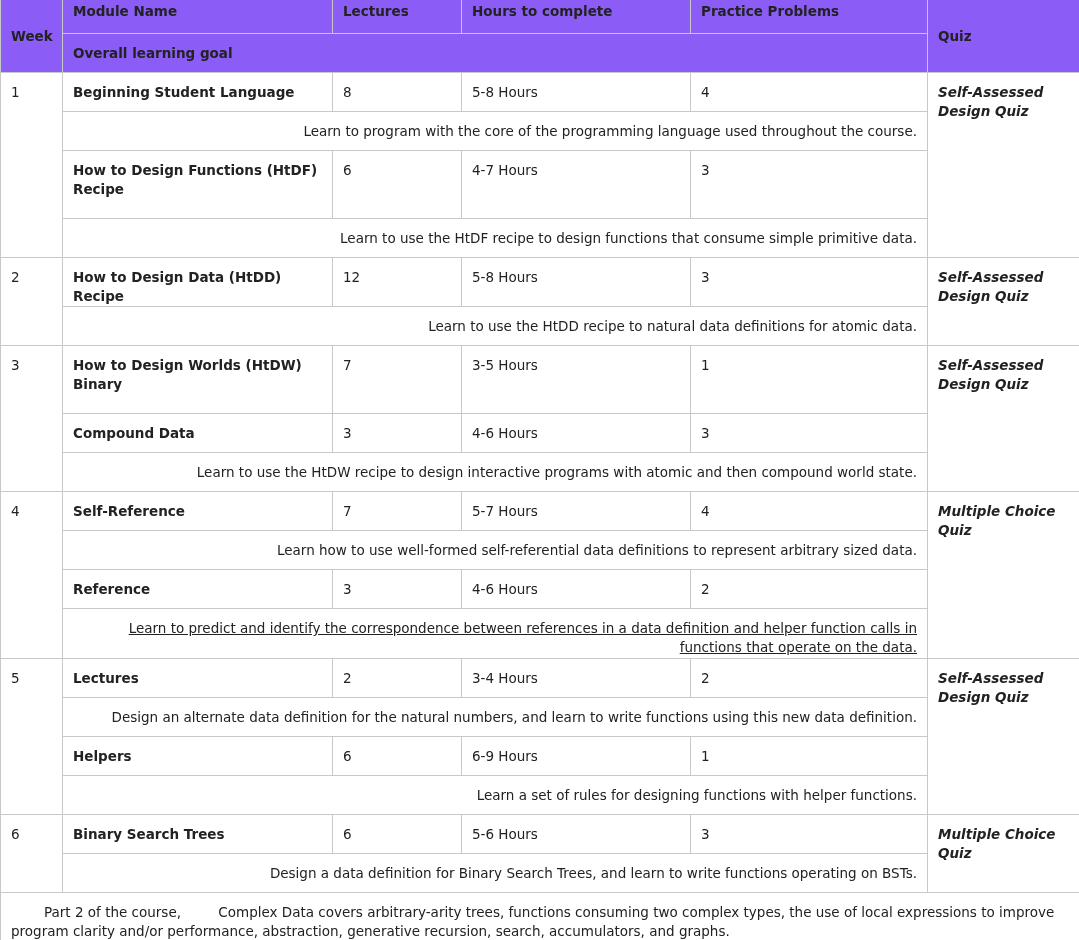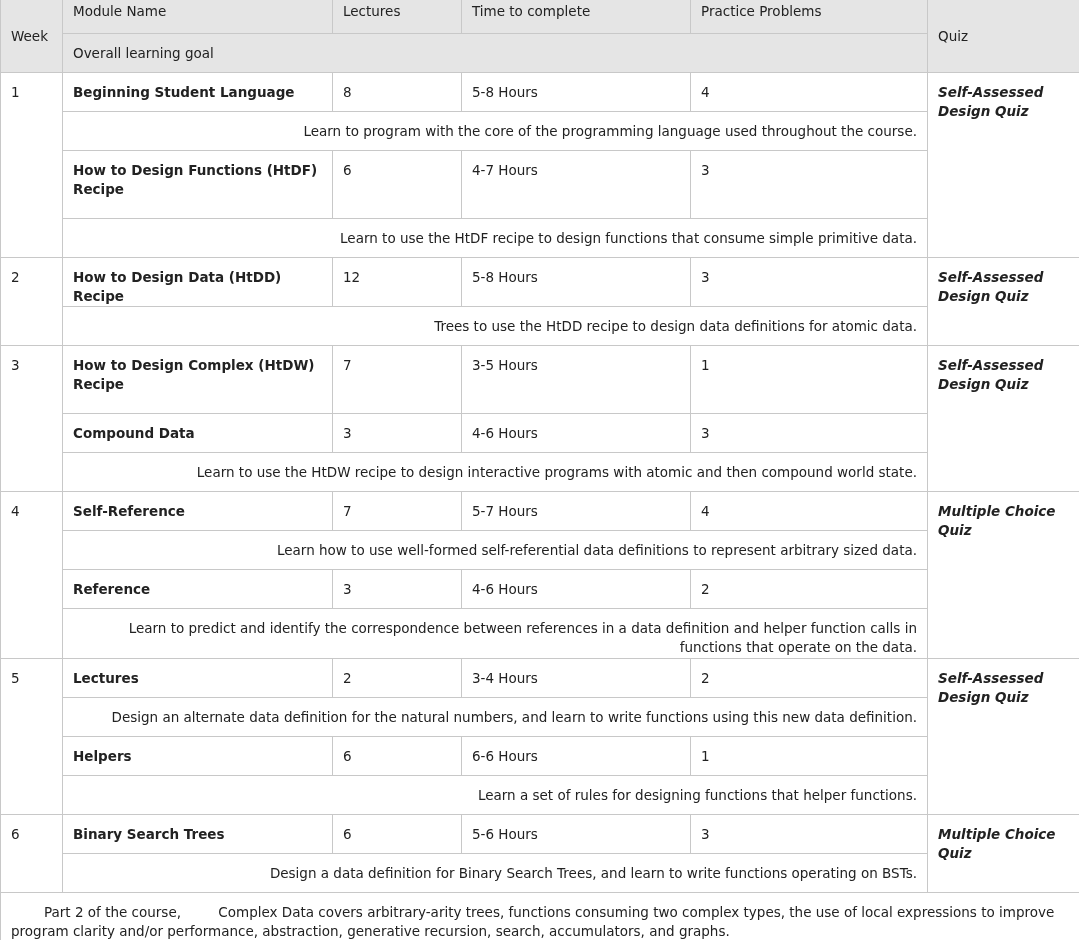--- a/index.html
+++ b/index.html
@@ -1,26 +1,26 @@
 <!DOCTYPE html>
 <html><head>
 <meta charset="utf-8">
 <style>
   html, body { margin:0; padding:0; background:#fff; }
   body { width:1079px; height:940px; overflow:hidden; font-family:"DejaVu Sans", sans-serif; font-size:13.5px; color:#222; }
   table { border-collapse:collapse; table-layout:fixed; width:1080px; position:absolute; top:-1px; left:0; }
   td, th { border:1px solid #c8c8c8; padding:0 10px; vertical-align:top; text-align:left; line-height:19px; }
-  th { background:#e5e5e5; font-weight:normal; }
+  th { background:#8b5cf6; font-weight:bold; }
   th.hdr-week, th.hdr-quiz { vertical-align:middle; }
   th.hdr { height:31px; vertical-align:top; padding-top:2px; }
   th.hdr2 { height:38px; vertical-align:middle; }
   tr.mod td { height:39px; padding-top:10px; padding-bottom:0; box-sizing:border-box; }
   tr.mod.tall td { height:68px; }
   tr.goal td { height:39px; padding-top:10px; box-sizing:border-box;text-align:right; }
-  tr.goal.tall td { height:50px; }
+  tr.goal.tall td { height:50px;text-decoration:underline; }
   td.week { padding-top:11px; }
   td.quiz { font-style:italic; padding-top:10px;font-weight:bold; }
   td.modname { font-weight:bold; }
   td.foot { padding:10px 10px; height:52px; }
   td.foot b { font-weight:normal;margin-left:33px; }
 </style>
 </head>
 <body>
 
 <table>
@@ -30,21 +30,21 @@
       <col style="width:129px">
       <col style="width:229px">
       <col style="width:237px">
       <col style="width:153px">
   </colgroup>
   <thead>
     <tr>
       <th rowspan="2" class="hdr-week">Week</th>
       <th class="hdr">Module Name</th>
       <th class="hdr">Lectures</th>
-      <th class="hdr">Time to complete</th>
+      <th class="hdr">Hours to complete</th>
       <th class="hdr">Practice Problems</th>
       <th rowspan="2" class="hdr-quiz">Quiz</th>
     </tr>
     <tr>
       <th colspan="4" class="hdr2">Overall learning goal</th>
     </tr>
   </thead>
   <tbody>
 
     <tr class="mod">
@@ -70,26 +70,26 @@
 
     <tr class="mod">
       <td rowspan="2" class="week">2</td>
       <td class="modname">How to Design Data (HtDD) Recipe</td>
       <td>12</td>
       <td>5-8 Hours</td>
       <td>3</td>
       <td rowspan="2" class="quiz">Self-Assessed Design Quiz</td>
     </tr>
     <tr class="goal">
-      <td colspan="4">Trees to use the HtDD recipe to design data definitions for atomic data.</td>
+      <td colspan="4">Learn to use the HtDD recipe to natural data definitions for atomic data.</td>
     </tr>
 
     <tr class="mod tall">
       <td rowspan="3" class="week">3</td>
-      <td class="modname">How to Design Complex (HtDW) Recipe</td>
+      <td class="modname">How to Design Worlds (HtDW) Binary</td>
       <td>7</td>
       <td>3-5 Hours</td>
       <td>1</td>
       <td rowspan="3" class="quiz">Self-Assessed Design Quiz</td>
     </tr>
     <tr class="mod">
       <td class="modname">Compound Data</td>
       <td>3</td>
       <td>4-6 Hours</td>
       <td>3</td>
@@ -126,25 +126,25 @@
       <td>3-4 Hours</td>
       <td>2</td>
       <td rowspan="4" class="quiz">Self-Assessed Design Quiz</td>
     </tr>
     <tr class="goal">
       <td colspan="4">Design an alternate data definition for the natural numbers, and learn to write functions using this new data definition.</td>
     </tr>
     <tr class="mod">
       <td class="modname">Helpers</td>
       <td>6</td>
-      <td>6-6 Hours</td>
+      <td>6-9 Hours</td>
       <td>1</td>
     </tr>
     <tr class="goal">
-      <td colspan="4">Learn a set of rules for designing functions that helper functions.</td>
+      <td colspan="4">Learn a set of rules for designing functions with helper functions.</td>
     </tr>
 
     <tr class="mod">
       <td rowspan="2" class="week">6</td>
       <td class="modname">Binary Search Trees</td>
       <td>6</td>
       <td>5-6 Hours</td>
       <td>3</td>
       <td rowspan="2" class="quiz">Multiple Choice Quiz</td>
     </tr>

